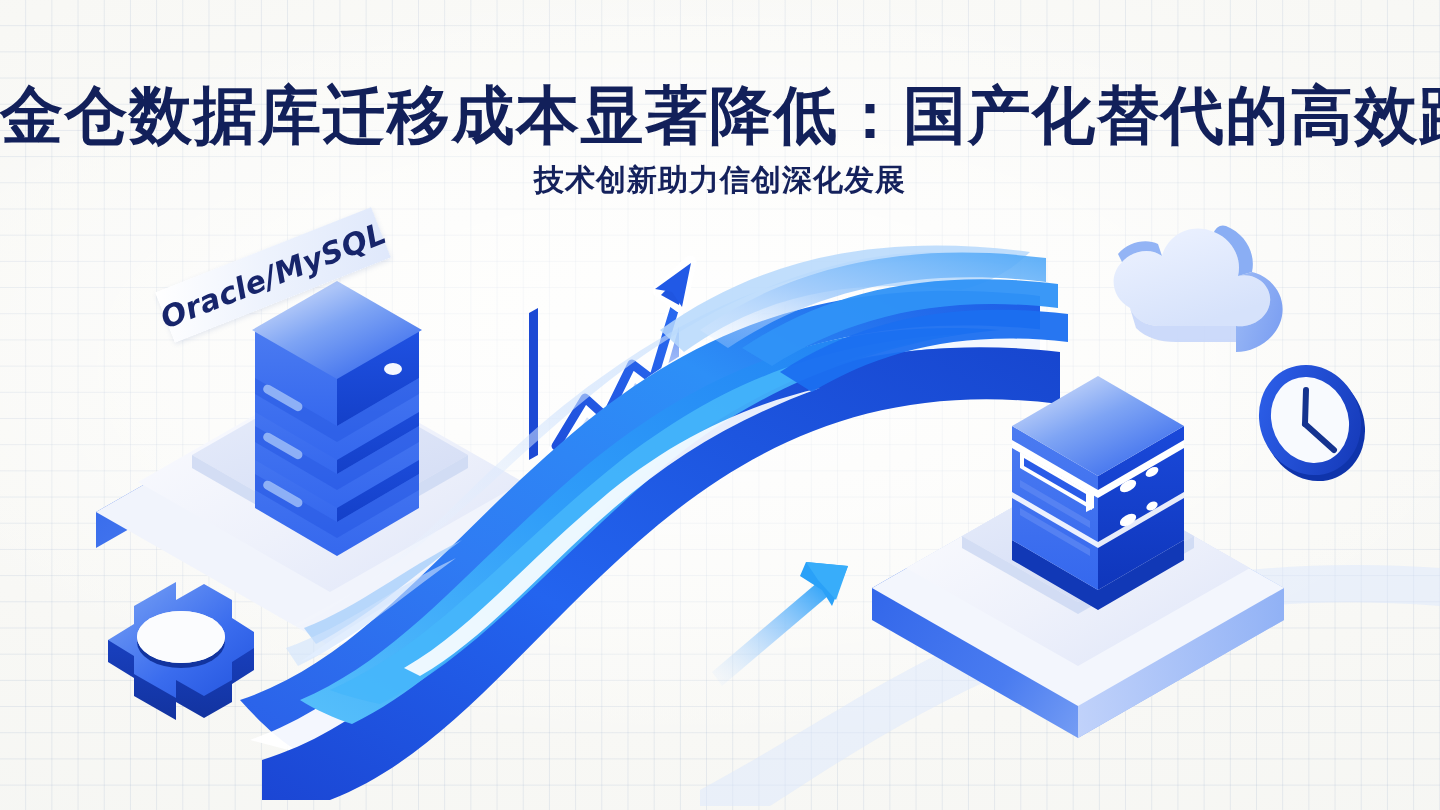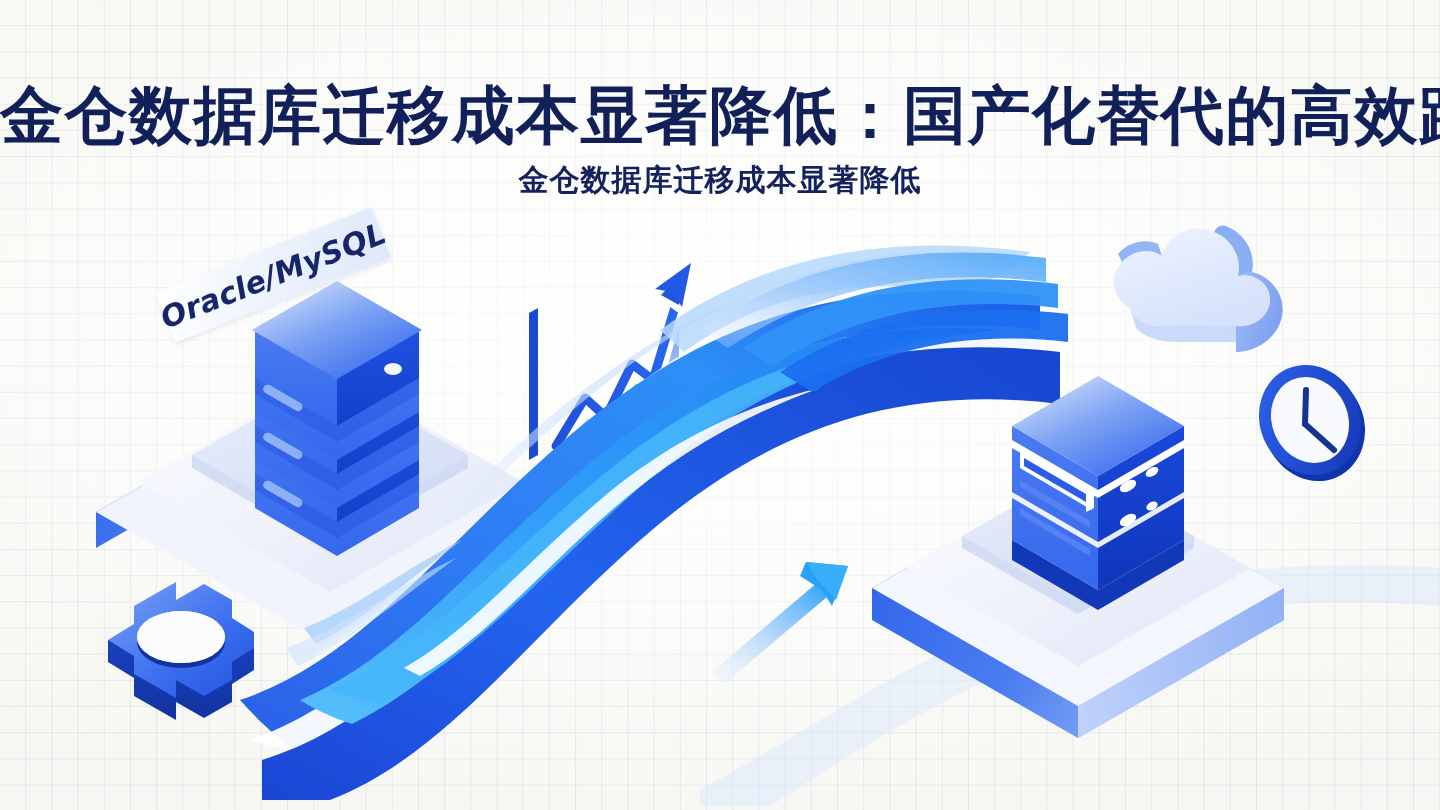--- a/index.html
+++ b/index.html
@@ -410,16 +410,16 @@
 
     </svg>
   </div>
 
   <div id="source-db-banner">
     <span id="source-db-label">Oracle/MySQL</span>
   </div>
 
   <div id="headings">
     <h1 id="page-title">金仓数据库迁移成本显著降低：国产化替代的高效路径</h1>
-    <h2 id="page-subtitle">金仓数据库迁移成本显著降低</h2>
+    <h2 id="page-subtitle">技术创新助力信创深化发展</h2>
   </div>
 
 </div>
 
 </body></html>

